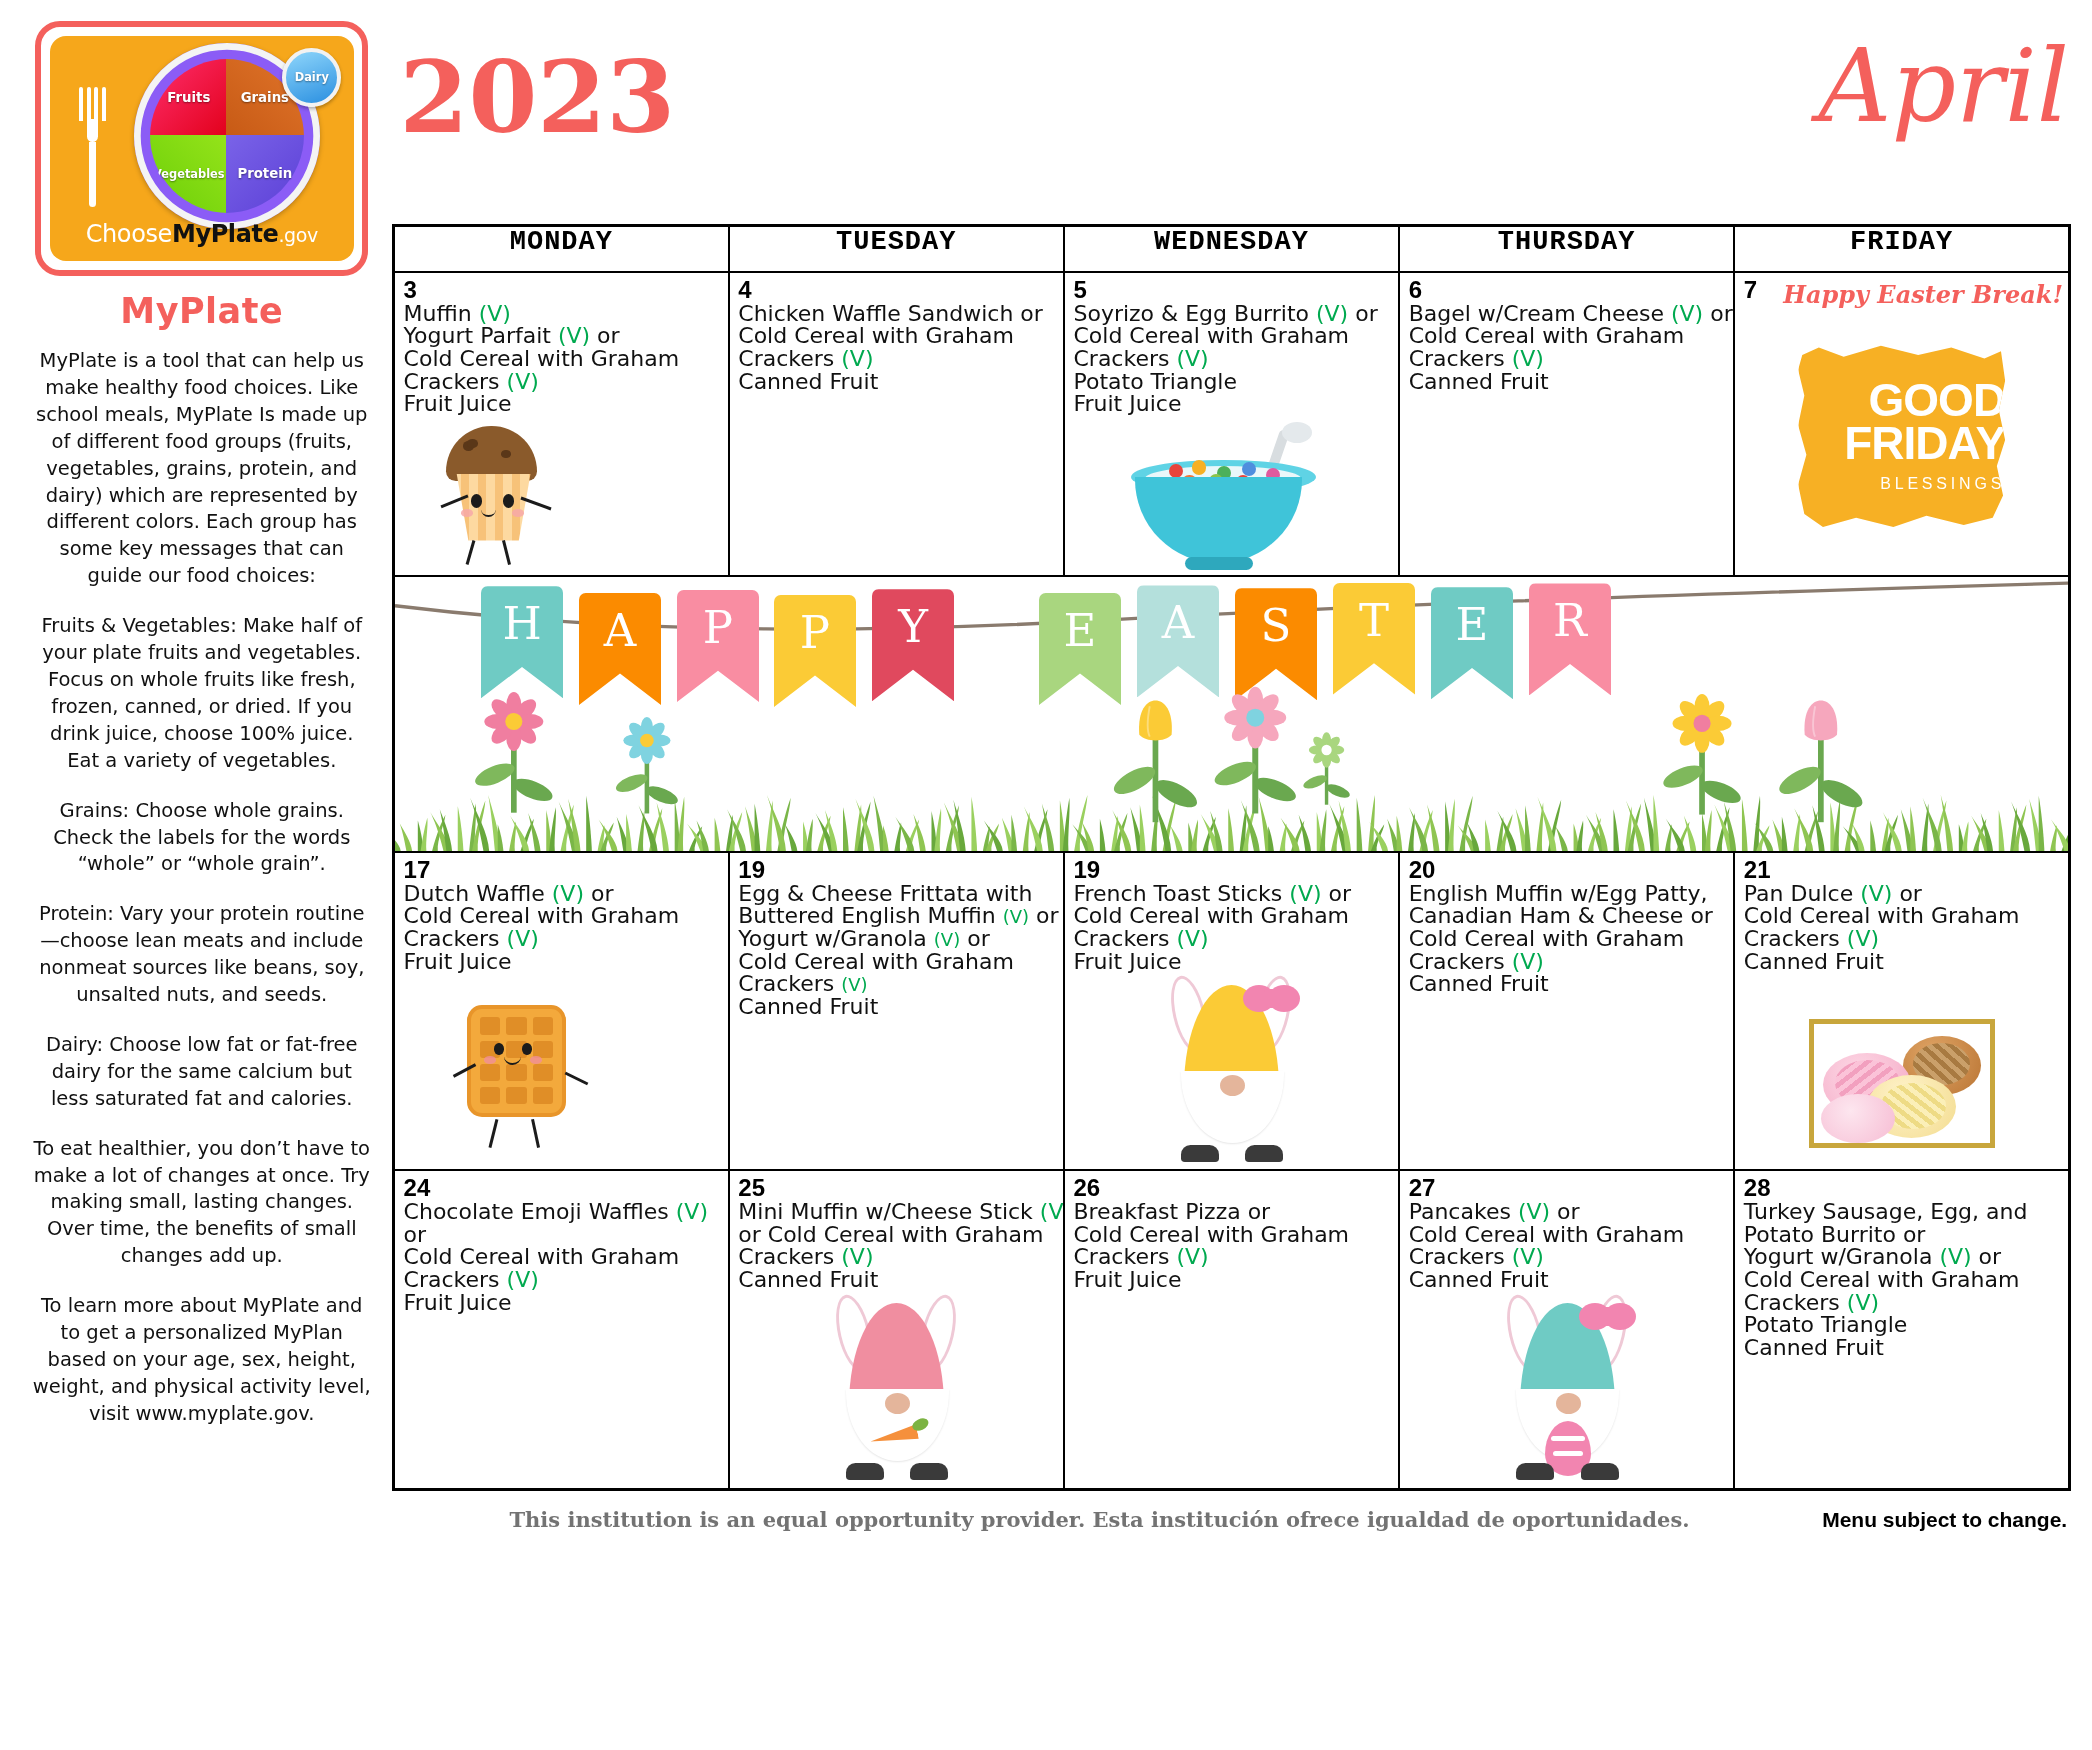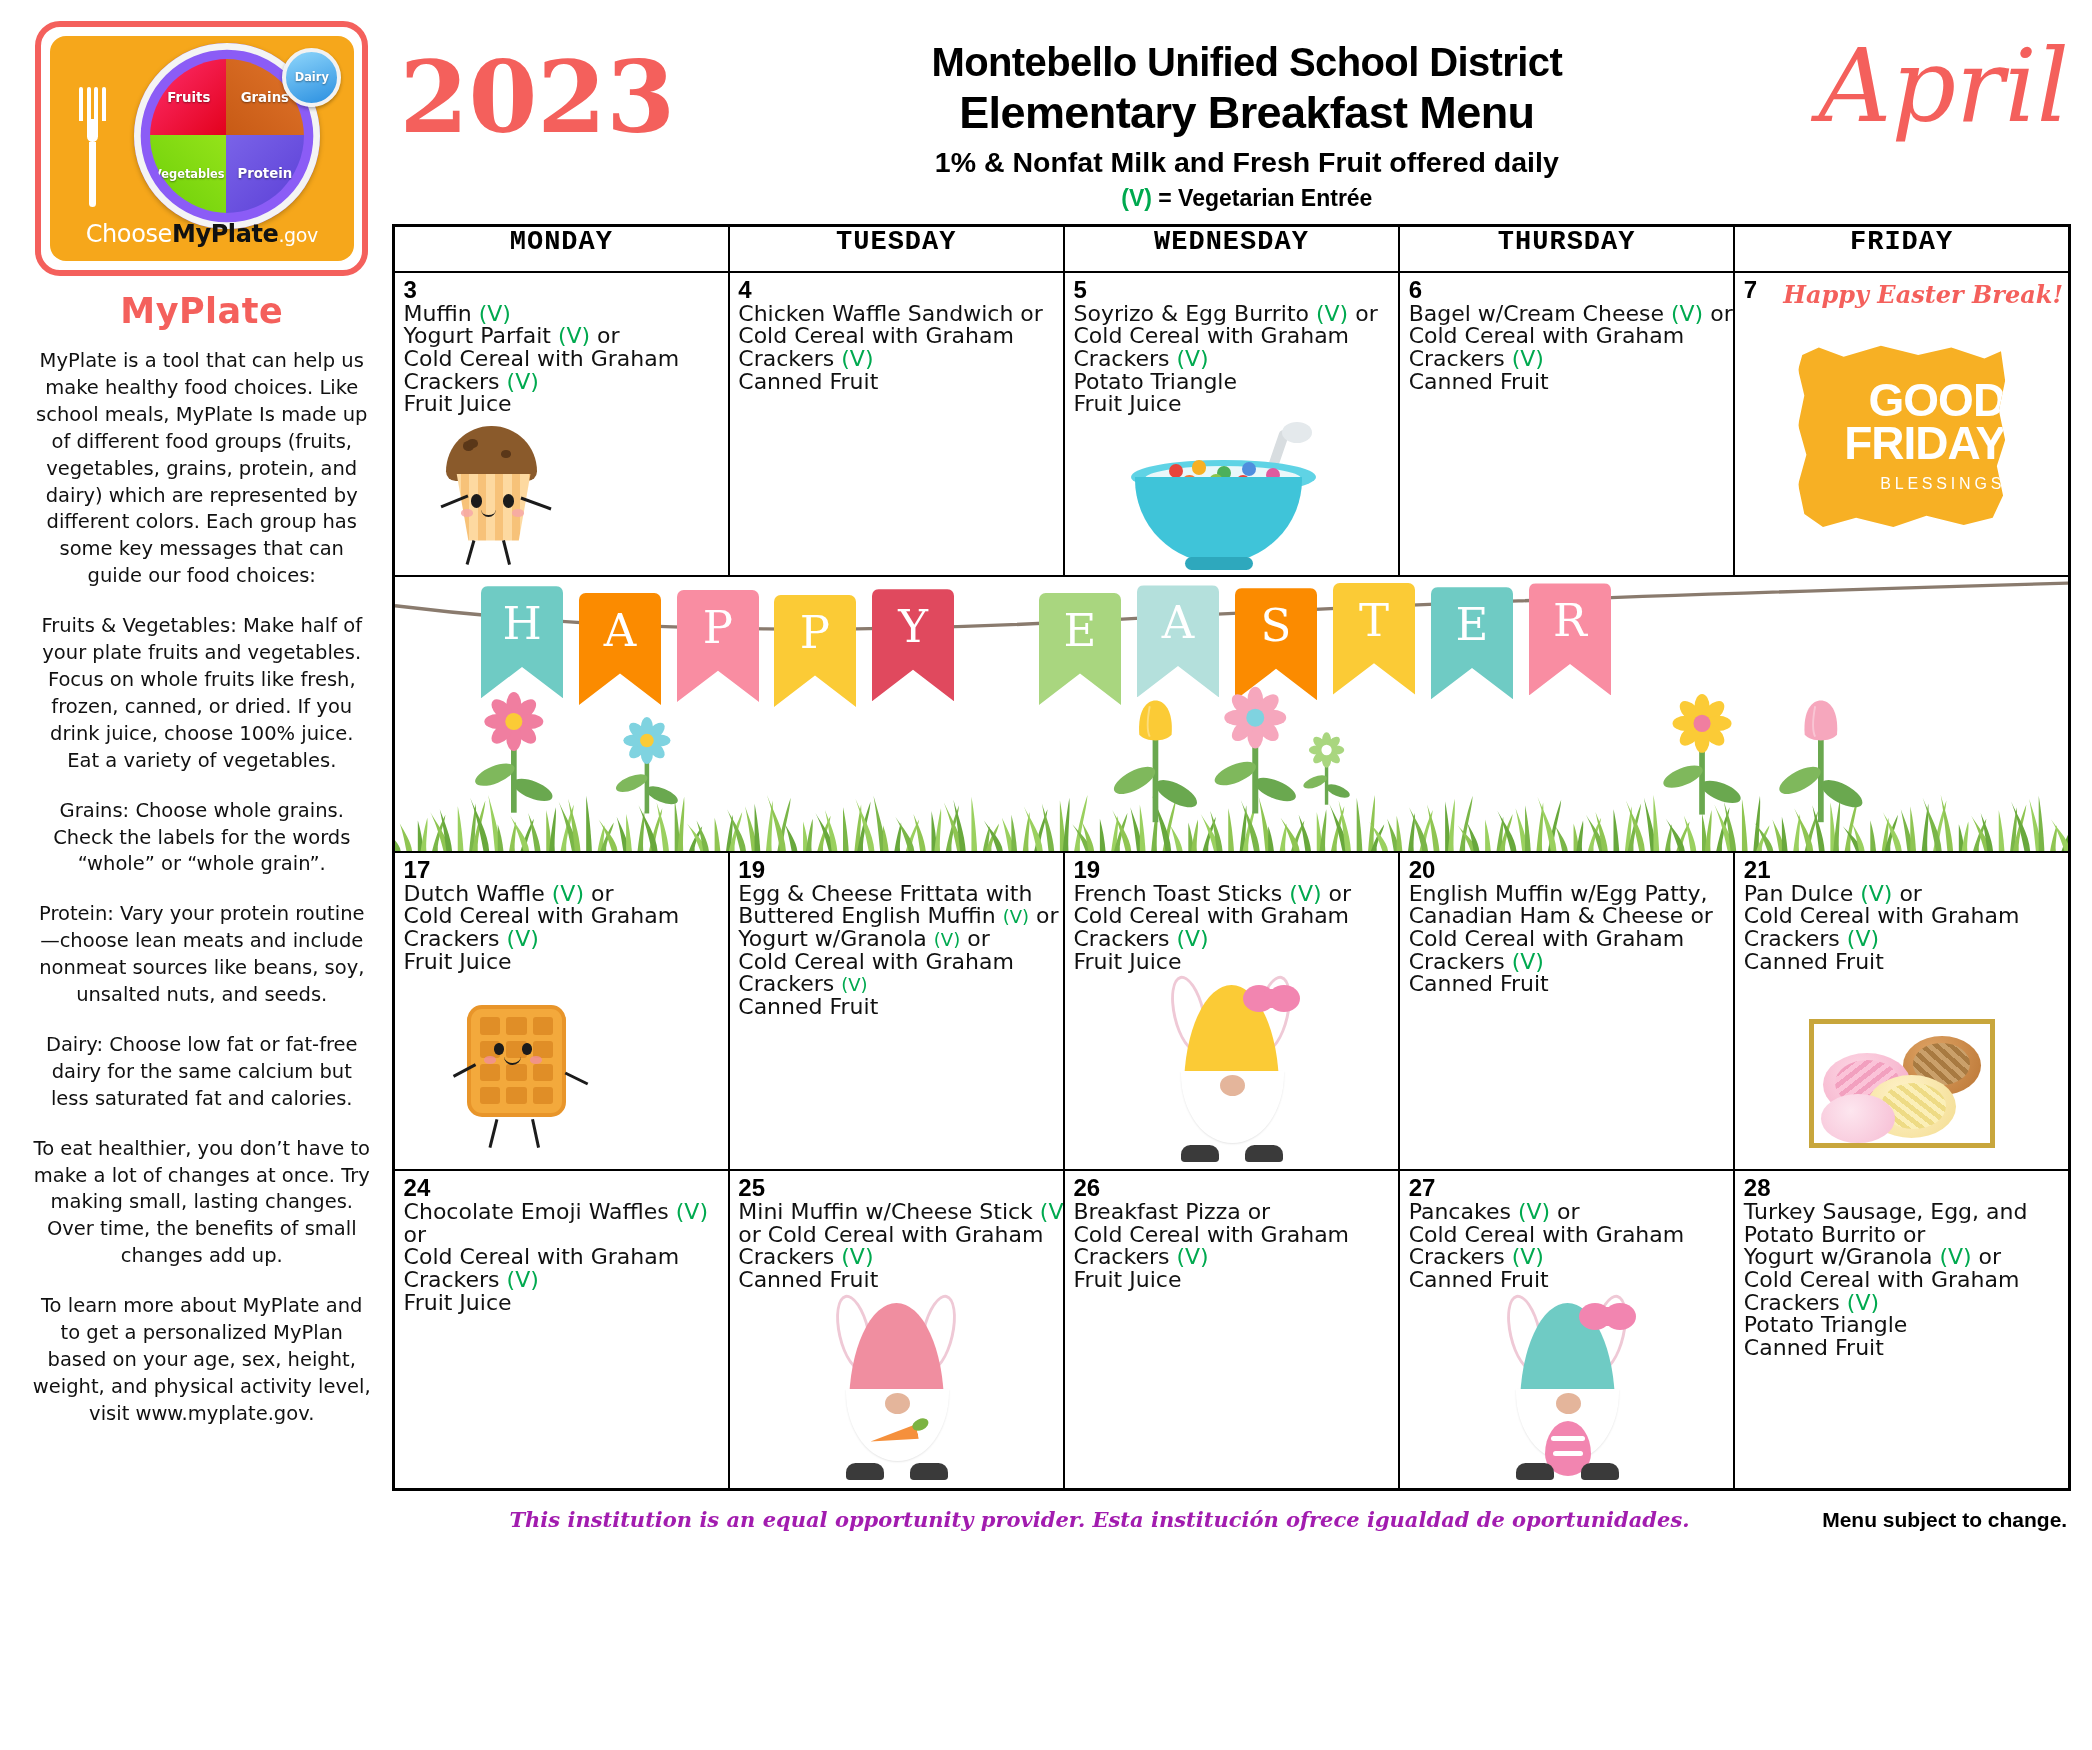--- a/index.html
+++ b/index.html
@@ -280,22 +280,22 @@
   .g-egg { position:absolute; background:#f285b0; border-radius:50% 50% 50% 50% / 60% 60% 40% 40%; }
   .g-carrot { position:absolute; background:#f5903c; }
 
   
   .footer {
     display: flex; align-items: center; justify-content: space-between;
     padding: 9.5px 3.8px 0 3.8px;
     height: 49px;
   }
   .footer-left {
-    font-size: 21px; font-style: italic; font-weight: bold;
-    font-family: "DejaVu Serif", serif; color: #a21caf;
+    font-size: 21px; font-weight: bold;
+    font-family: "DejaVu Serif", serif; color: #737373;
     flex: 1; text-align: center;
   }
   .footer-right {
     font-size: 21px; font-weight: bold;
     font-family: "Liberation Sans", sans-serif; color: #000;
     white-space: nowrap; padding-left: 19px;
   }
 </style>
 </head>
 <body>
@@ -354,29 +354,20 @@
       <p>Dairy: Choose low fat or fat-free dairy for the same calcium but less saturated fat and calories.</p>
       <p>To eat healthier, you don’t have to make a lot of changes at once. Try making small, lasting changes. Over time, the benefits of small changes add up.</p>
       <p>To learn more about MyPlate and to get a personalized MyPlan based on your age, sex, height, weight, and physical activity level, visit www.myplate.gov.</p>
     </div>
   </aside>
 
   <main class="main">
 
     <div class="header">
       <div class="year">2023</div>
-      <div class="title-block">
-        <div class="t-line1">Montebello Unified School District</div>
-        <div class="t-line2">Elementary Breakfast Menu</div>
-        <div class="t-line3">1% &amp; Nonfat Milk and Fresh Fruit offered daily</div>
-        <div class="t-line4">
-          <span class="vtag">(V)</span>
-          <span>= Vegetarian Entrée</span>
-        </div>
-      </div>
       <div class="month">April</div>
     </div>
 
     <table class="cal">
       <thead>
         <tr>
           <th>MONDAY</th>
           <th>TUESDAY</th>
           <th>WEDNESDAY</th>
           <th>THURSDAY</th>

